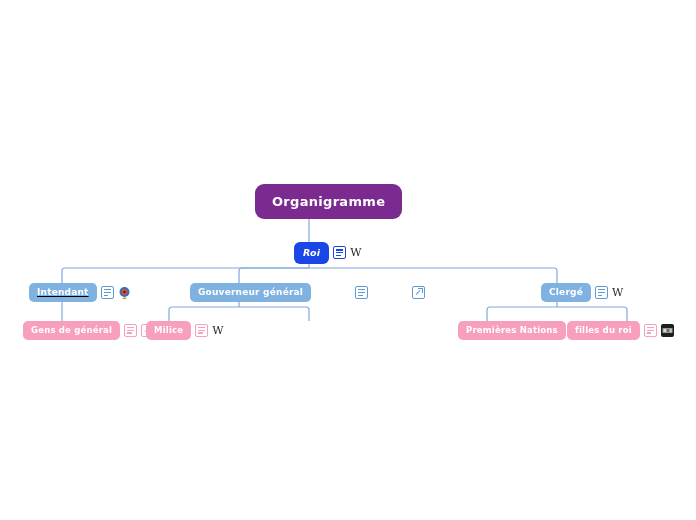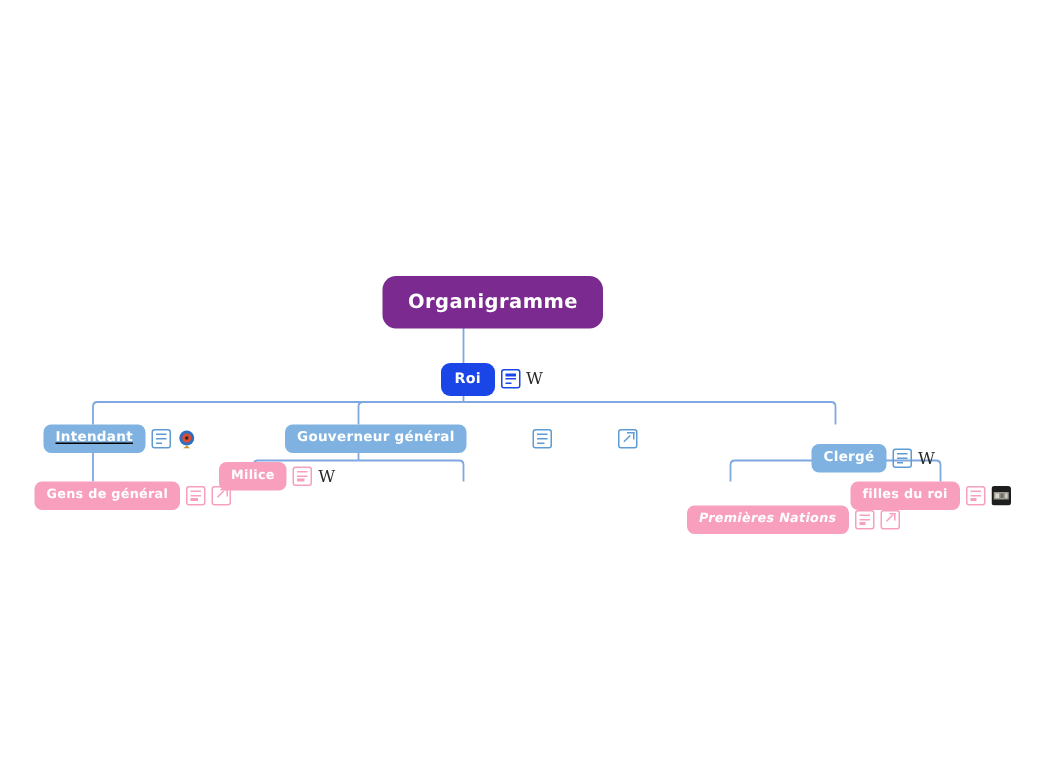--- a/index.html
+++ b/index.html
@@ -53,20 +53,21 @@
     font-size: 13px;
     padding: 11px 17px;
     border-radius: 9px;
     letter-spacing: 0.3px;
   }
   .pill.level1 {
     background: #1A46E8;
     font-size: 9.5px;
     padding: 6px 9px;
     border-radius: 6px;
+    font-style: italic;
   }
   .pill.level2 {
     background: #7FB2E0;
     font-size: 9px;
     padding: 5px 8px;
     border-radius: 5px;
   }
   .pill.level3 {
     background: #F79FBC;
     font-size: 8.5px;
@@ -147,25 +148,25 @@
     border-radius: 2px;
     overflow: hidden;
     display: block;
   }
 
   
   #n-root      { left: 255px; top: 184px; }
   #n-roi       { left: 294px; top: 242px; }
   #n-intendant { left: 29px;  top: 283px; text-decoration: underline; }
   #n-gouv      { left: 190px; top: 283px; gap: 44px; }
-  #n-clerge    { left: 541px; top: 296px; }
+  #n-clerge    { left: 541px; top: 283px; }
   #n-gens      { left: 23px;  top: 321px; }
-  #n-milice    { left: 146px; top: 308px; }
+  #n-milice    { left: 146px; top: 321px; }
   #n-coureur   { left: 220px; top: 321px; }
-  #n-premieres { left: 458px; top: 337px; font-style: italic; }
+  #n-premieres { left: 458px; top: 321px; }
   #n-filles    { left: 567px; top: 321px; }
 </style>
 </head>
 <body>
 
 <div id="canvas">
 
   <svg class="connectors" viewBox="0 0 696 520" xmlns="http://www.w3.org/2000/svg">
     <g fill="none" stroke="#7FA8E0" stroke-width="1.2">
 

